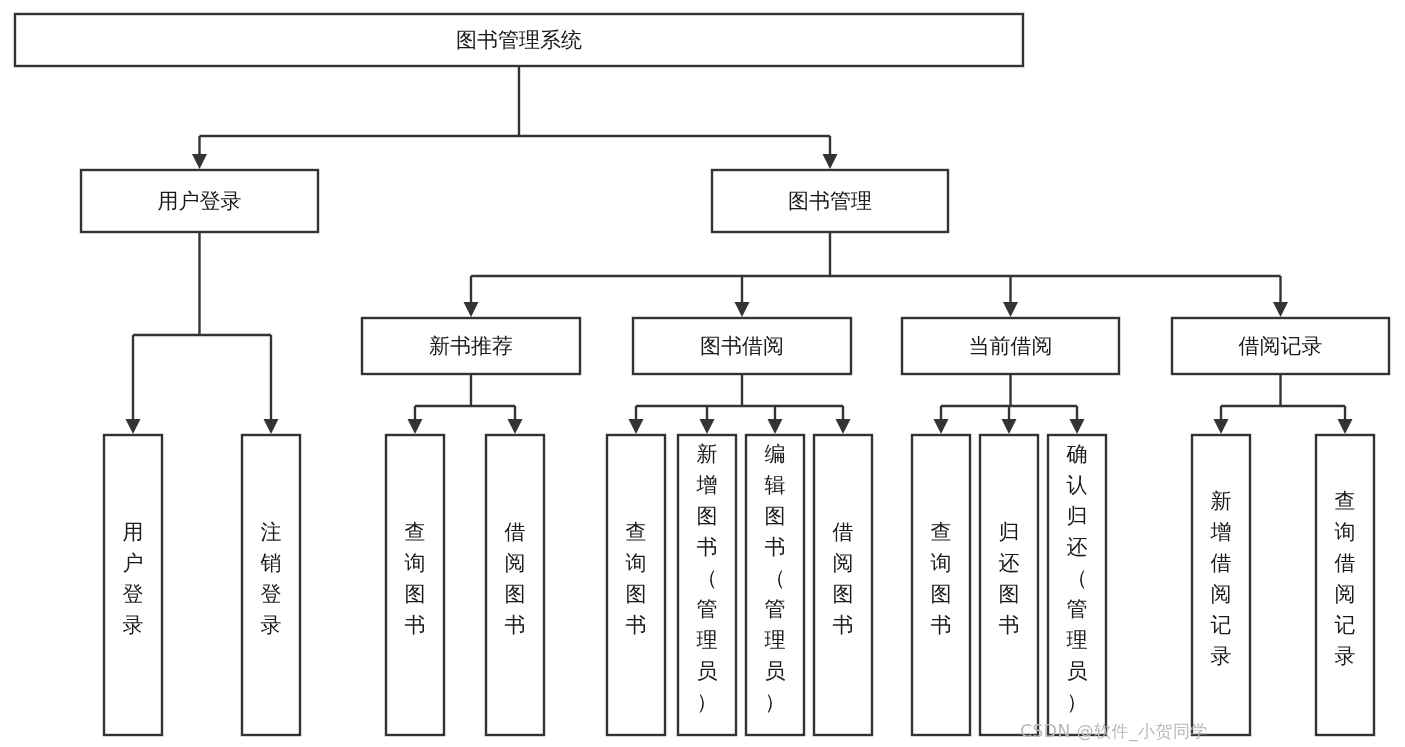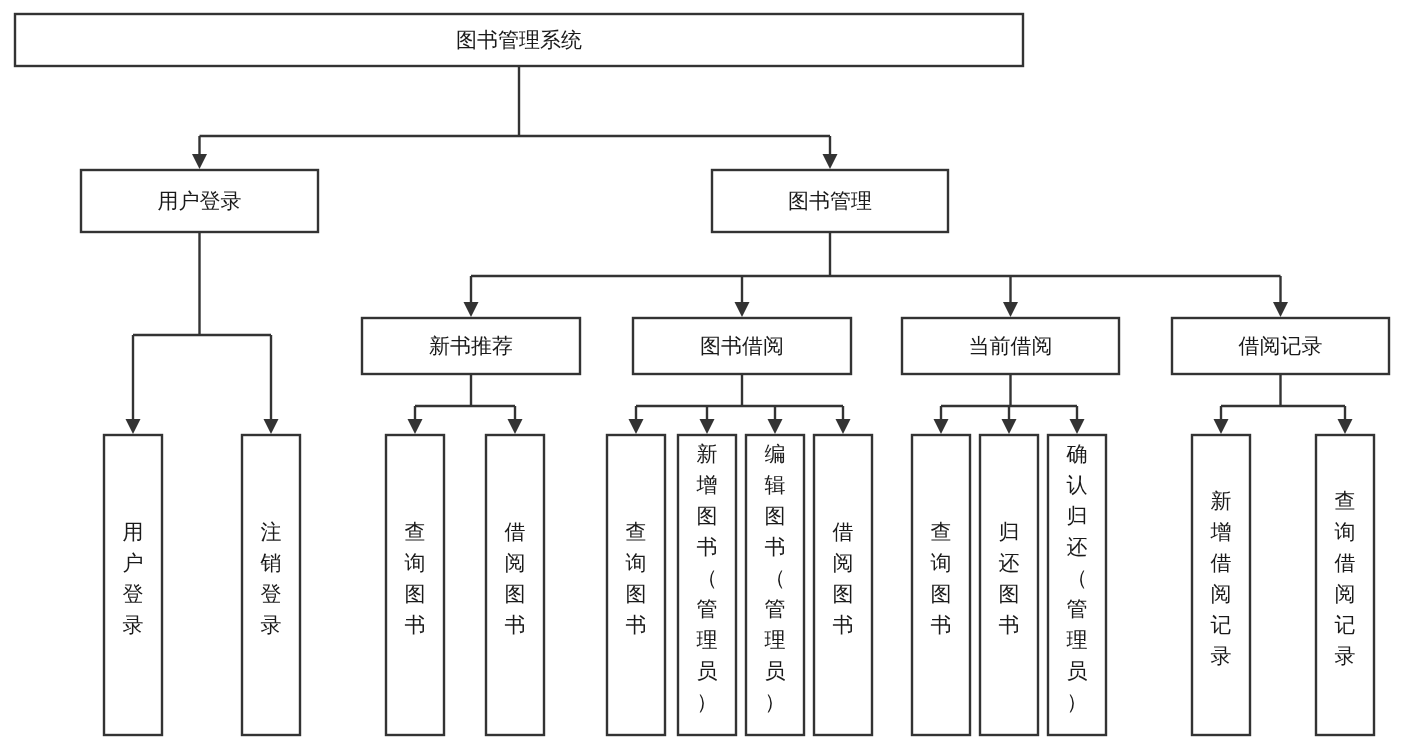--- a/index.html
+++ b/index.html
@@ -197,13 +197,14 @@
         <g>
           <rect x="1192" y="435" width="58" height="300" class="node-box"></rect>
           <text x="1221" y="0" class="leaf-label"><tspan x="1221" y="507.5">新</tspan><tspan x="1221" y="538.5">增</tspan><tspan x="1221" y="569.5">借</tspan><tspan x="1221" y="600.5">阅</tspan><tspan x="1221" y="631.5">记</tspan><tspan x="1221" y="662.5">录</tspan></text>
         </g>
         <g>
           <rect x="1316" y="435" width="58" height="300" class="node-box"></rect>
           <text x="1345" y="0" class="leaf-label"><tspan x="1345" y="507.5">查</tspan><tspan x="1345" y="538.5">询</tspan><tspan x="1345" y="569.5">借</tspan><tspan x="1345" y="600.5">阅</tspan><tspan x="1345" y="631.5">记</tspan><tspan x="1345" y="662.5">录</tspan></text>
         </g>
       </g>
   </svg>
+  <div class="watermark">CSDN @软件_小贺同学</div>
 </div>
 
 </body></html>

